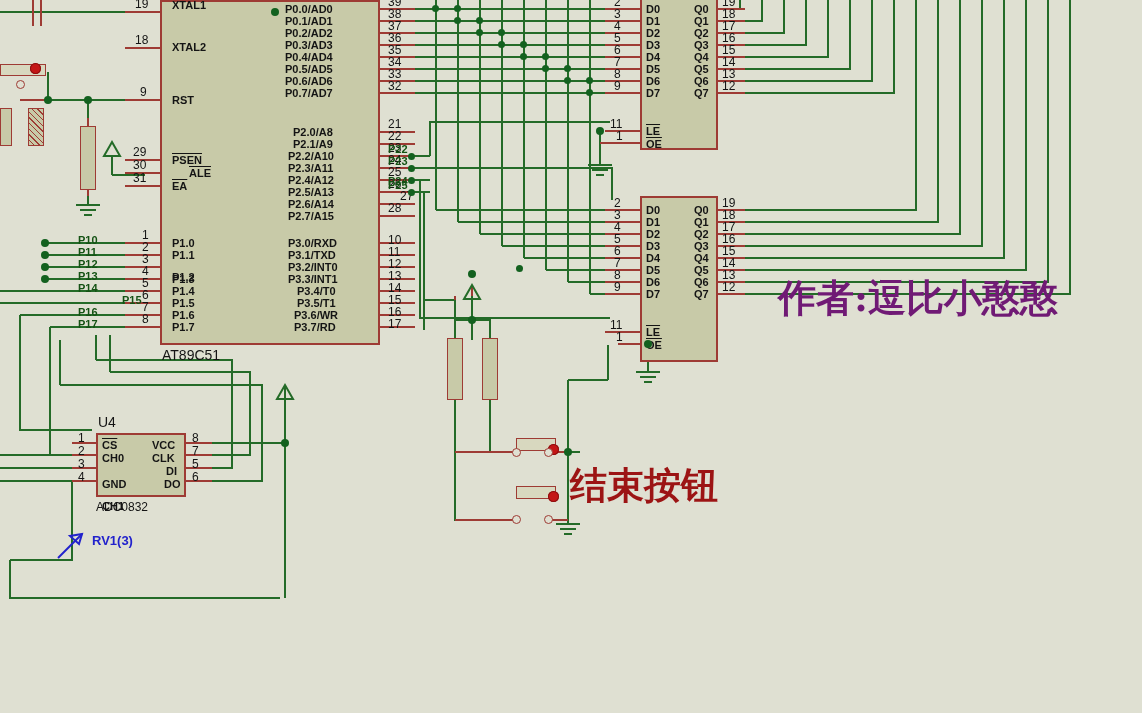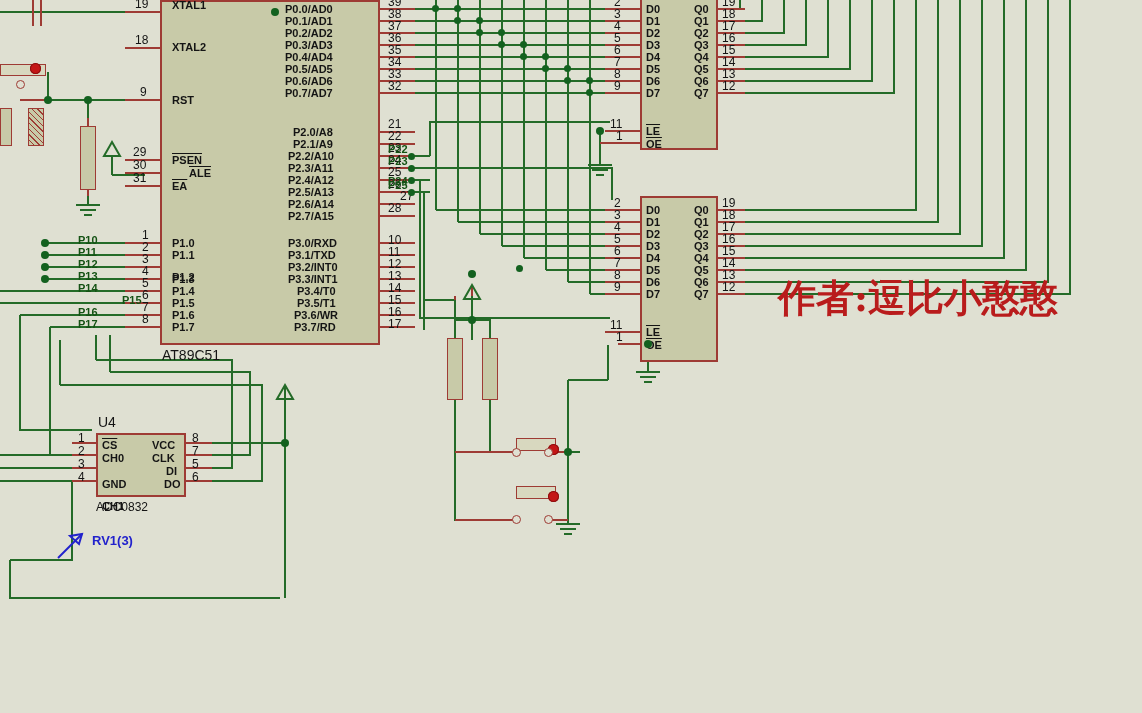--- a/index.html
+++ b/index.html
@@ -12,21 +12,21 @@
   .lbl{position:absolute;white-space:nowrap;font-family:"Liberation Sans",sans-serif;
        color:#1a1a1a;letter-spacing:0px;}
   .pinlbl{font-size:11px;line-height:11px;font-weight:bold;color:#141414;}
   .pinnum{font-size:12px;line-height:12px;color:#141414;font-weight:normal;}
   .reflbl{font-size:14px;line-height:14px;color:#141414;}
   .ovl{ text-decoration:overline; }
   .netlbl{font-size:11px;line-height:11px;font-weight:bold;color:#145214;}
   .bluelbl{font-size:13px;line-height:13px;color:#2222cc;font-weight:bold;}
   .cn-red{position:absolute;color:#9c1414;font-family:"DejaVu Serif",serif;
           font-weight:bold;white-space:nowrap;}
-  .cn-blue{position:absolute;color:#b91c1c;font-family:"DejaVu Serif",serif;
+  .cn-blue{position:absolute;color:#701a75;font-family:"DejaVu Serif",serif;
            font-weight:bold;white-space:nowrap;}
   .cn-magenta{position:absolute;color:#f020d8;font-family:"DejaVu Serif",serif;
               font-weight:bold;white-space:nowrap;}
   .chipbody{position:absolute;background:#c8caa8;border:2px solid #9e3b34;box-sizing:border-box;}
   .respart{position:absolute;background:#c8caa8;border:1.5px solid #9e3b34;box-sizing:border-box;}
   .btncap{position:absolute;background:#d8d8bf;border:1.5px solid #9e3b34;box-sizing:border-box;}
   .dotred{position:absolute;width:11px;height:11px;border-radius:50%;
           background:#c41616;box-shadow:0 0 0 1px #8b0f0f inset;}
   .termcirc{position:absolute;width:9px;height:9px;border-radius:50%;
             background:#dfe0d2;border:1.5px solid #9e3b34;box-sizing:border-box;}
@@ -533,14 +533,15 @@
   <div class="jdotsm" style="left:586px;top:77px;"></div>
   <div class="jdotsm" style="left:516px;top:265px;"></div>
 
   <svg style="position:absolute;left:56px;top:530px;width:34px;height:30px;">
     <path d="M2,28 L26,4" stroke="#2222cc" stroke-width="2" fill="none"></path>
     <path d="M26,4 L14,6 L23,14 Z" stroke="#2222cc" stroke-width="2" fill="none"></path>
   </svg>
   <div class="lbl bluelbl" style="left:92px;top:534px;">RV1(3)</div>
 
   <div class="cn-blue" style="left:778px;top:278px;font-size:38px;line-height:40px;">作者:逗比小憨憨</div>
+  <div class="cn-red" style="left:570px;top:466px;font-size:37px;line-height:39px;">结束按钮</div>
 
 </div>
 
 </body></html>

